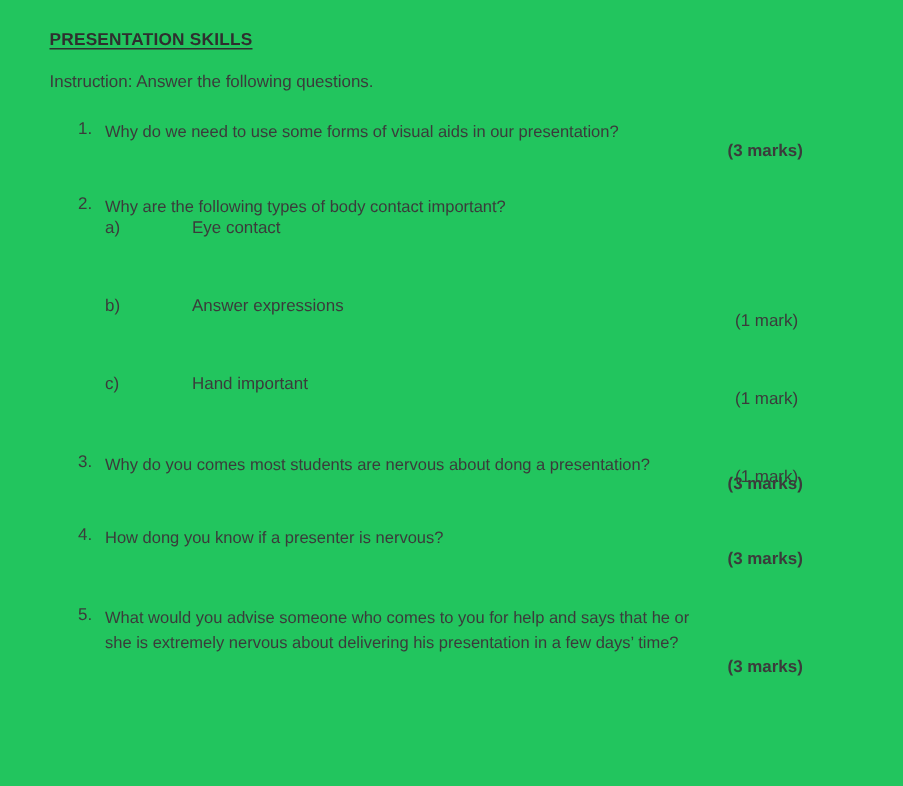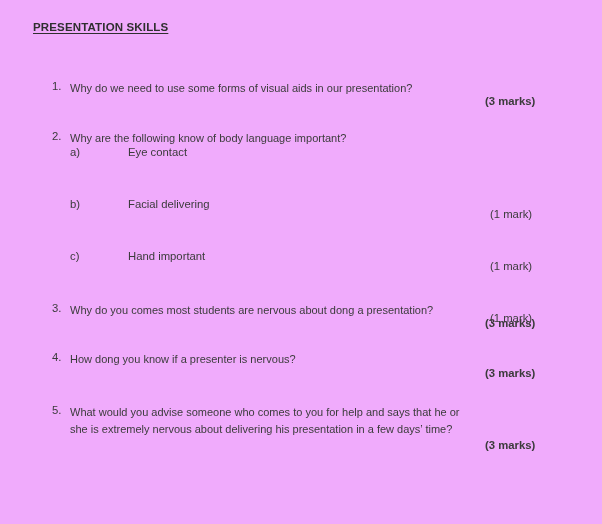--- a/index.html
+++ b/index.html
@@ -13,21 +13,21 @@
     overflow: hidden;
     font-family: "Liberation Sans", sans-serif;
     color: #3b3b3b;
     -webkit-font-smoothing: antialiased;
   }
 
   .page {
     position: relative;
     width: 602px;
     height: 524px;
-    background: #f0abfc;
+    background: #22c55e;
   }
 
   
   .doc-title {
     position: absolute;
     left: 33px;
     top: 21px;
     font-size: 11.5px;
     font-weight: bold;
     letter-spacing: 0.15px;
@@ -113,39 +113,40 @@
   .marks.wide { left: 485px; font-weight: bold; }
   .marks.narrow { left: 490px; margin-top: 44px; }
 </style>
 </head>
 <body>
 
 <div class="page">
 
   <div class="doc-title">PRESENTATION SKILLS</div>
 
+  <div class="instruction">Instruction: Answer the following questions.</div>
 
   <div class="q-list">
       <div class="q-item" style="top: 80px;">
         <div class="q-num">1.</div>
         <div class="q-text">Why do we need to use some forms of visual aids in our presentation?</div>
       </div>
       <div class="marks wide" style="top: 95px;">(3 marks)</div>
       <div class="q-item" style="top: 130px;">
         <div class="q-num">2.</div>
-        <div class="q-text">Why are the following know of body language important?</div>
+        <div class="q-text">Why are the following types of body contact important?</div>
       </div>
       <div class="sub-item" style="top: 146px;">
         <div class="sub-marker">a)</div>
         <div class="sub-text">Eye contact</div>
       </div>
       <div class="marks narrow" style="top: 164px;">(1 mark)</div>
       <div class="sub-item" style="top: 198px;">
         <div class="sub-marker">b)</div>
-        <div class="sub-text">Facial delivering</div>
+        <div class="sub-text">Answer expressions</div>
       </div>
       <div class="marks narrow" style="top: 216px;">(1 mark)</div>
       <div class="sub-item" style="top: 250px;">
         <div class="sub-marker">c)</div>
         <div class="sub-text">Hand important</div>
       </div>
       <div class="marks narrow" style="top: 268px;">(1 mark)</div>
       <div class="q-item" style="top: 302px;">
         <div class="q-num">3.</div>
         <div class="q-text">Why do you comes most students are nervous about dong a presentation?</div>

